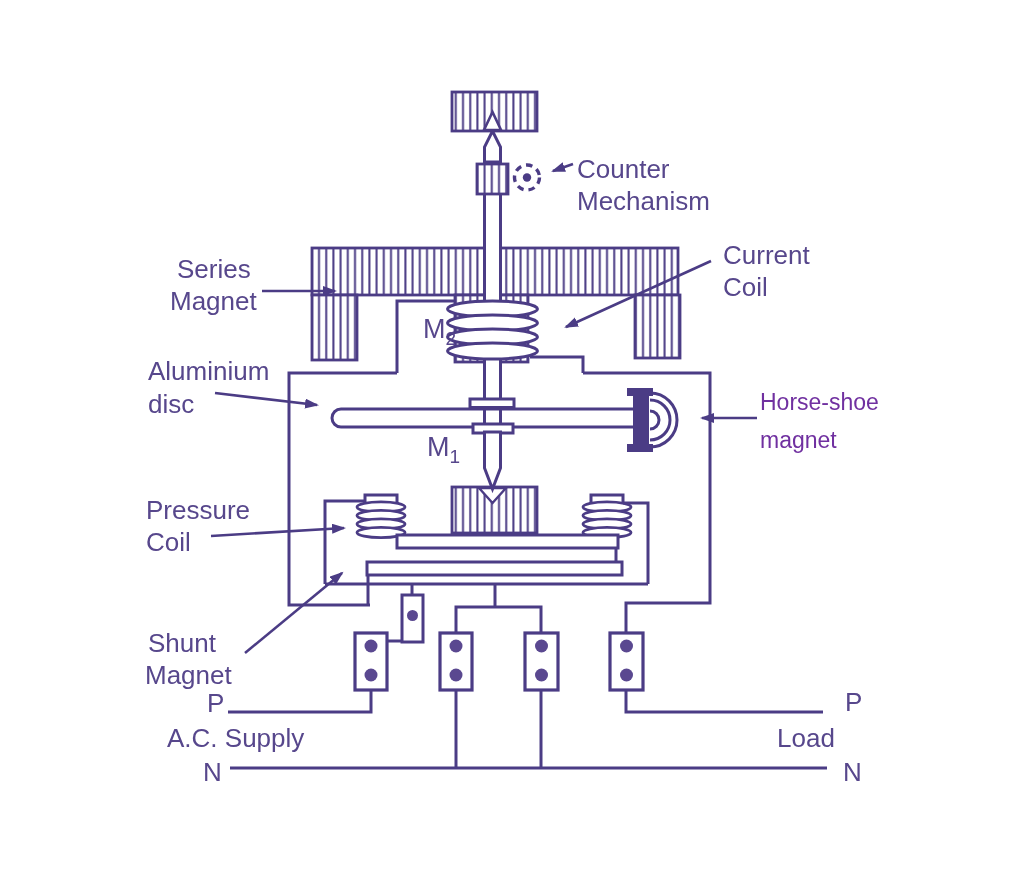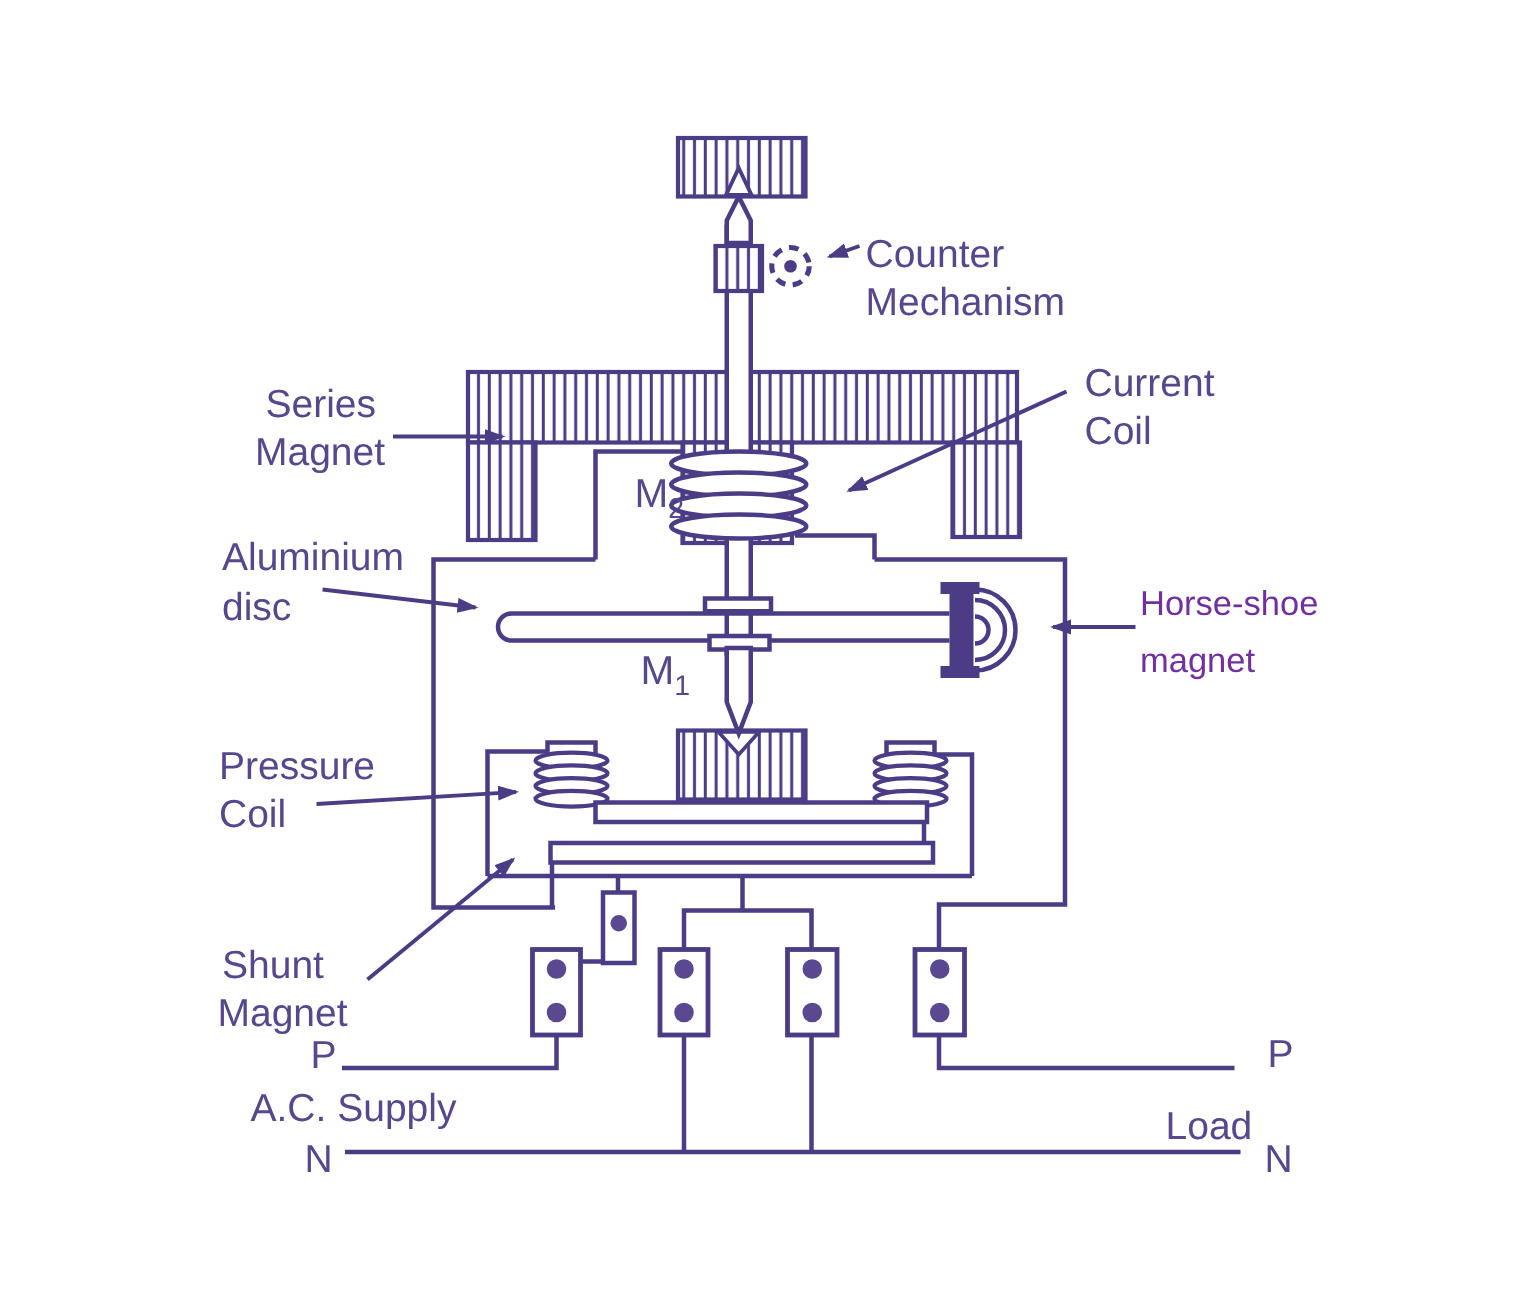--- a/index.html
+++ b/index.html
@@ -189,16 +189,16 @@
   <div class="lbl" style="left:145px;top:662px;">Magnet</div>
 
   <div class="mlab" style="left:423px;top:314px;"><span>M</span><span class="sub">2</span></div>
   <div class="mlab" style="left:427px;top:432px;"><span>M</span><span class="sub">1</span></div>
 
   <div class="lbl" style="left:207px;top:690px;">P</div>
   <div class="lbl" style="left:167px;top:725px;">A.C. Supply</div>
   <div class="lbl" style="left:203px;top:759px;">N</div>
 
   <div class="lbl" style="left:845px;top:689px;">P</div>
-  <div class="lbl" style="left:777px;top:725px;margin-top:12px;">Load</div>
+  <div class="lbl" style="left:777px;top:725px;">Load</div>
   <div class="lbl" style="left:843px;top:759px;">N</div>
 
 </div>
 
 </body></html>

